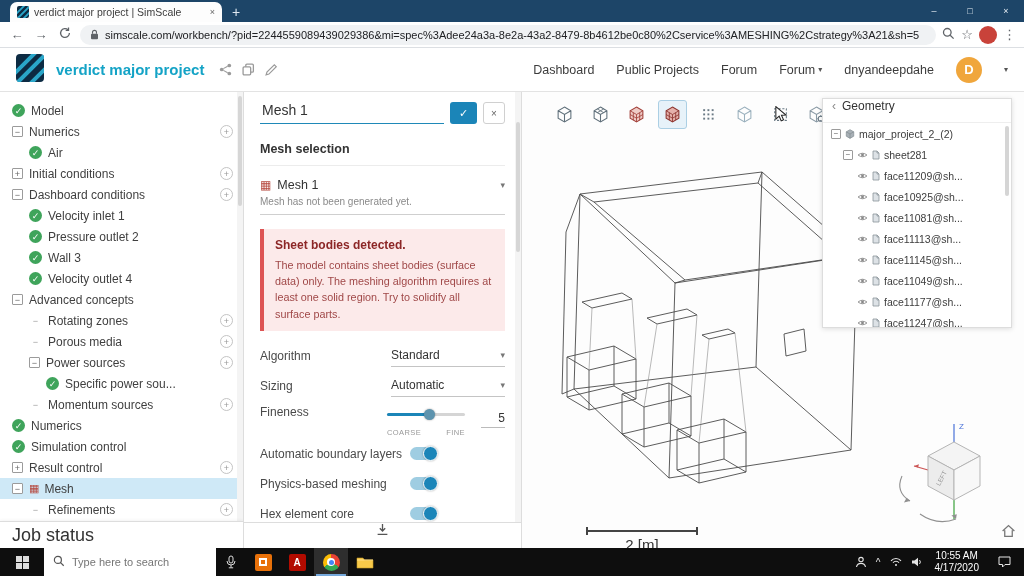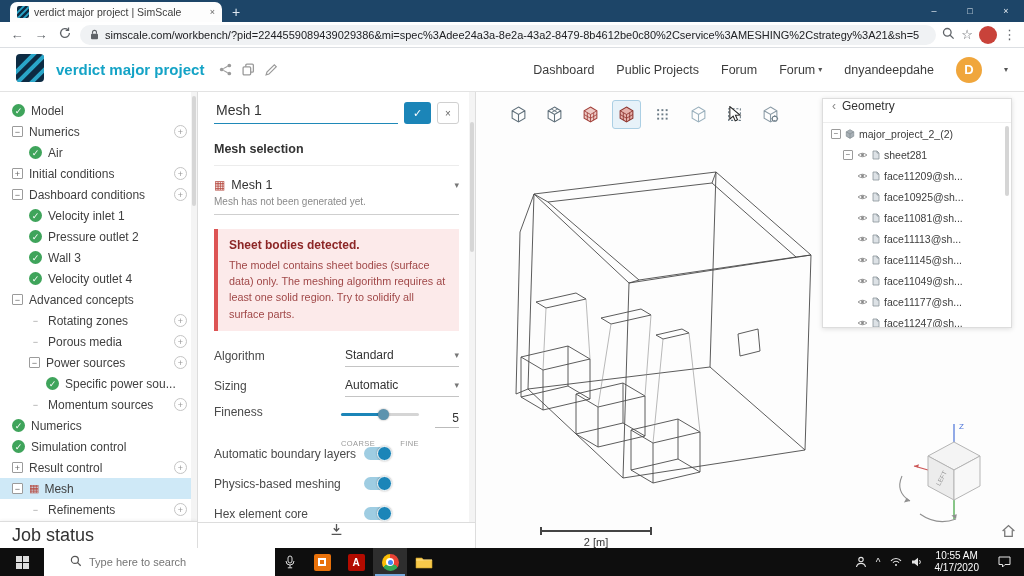--- a/index.html
+++ b/index.html
@@ -31,21 +31,21 @@
   .hdr-nav { margin-left:auto; display:flex; align-items:center; gap:22px; font-size:12.5px; color:#3c3c3c; }
   .hdr-link { cursor:pointer; }
   .help-wrap { display:flex; align-items:center; gap:3px; cursor:pointer; }
   .caret { font-size:8px; color:#555; }
   .user-avatar { width:26px; height:26px; border-radius:50%; background:#f0a63c; color:#fff; font-weight:bold; font-size:13px; display:flex; align-items:center; justify-content:center; cursor:pointer; }
 
   
   #content { position:absolute; top:92px; left:0; right:0; height:456px; display:flex; }
 
   
-  #simtree { width:198px; flex:none; background:#fff; border-right:1px solid #ddd; position:relative; padding-top:8px; overflow:hidden; }
+  #simtree { width:244px; flex:none; background:#fff; border-right:1px solid #ddd; position:relative; padding-top:8px; overflow:hidden; }
   .tree-row { display:flex; align-items:center; height:21px; padding-left:12px; font-size:12px; color:#3f3f3f; cursor:pointer; position:relative; }
   .tree-row.level-1 { padding-left:29px; }
   .tree-row.level-2 { padding-left:46px; }
   .tree-row.selected { background:#cfe9f7; }
   .lead { width:13px; height:13px; flex:none; margin-right:6px; display:flex; align-items:center; justify-content:center; font-size:9px; cursor:pointer; }
   .lead-check .lead { background:#3fa45b; border-radius:50%; color:#fff; }
   .lead-check .lead::before { content:"\2713"; }
   .lead-minus .lead, .lead-plus .lead { width:11px; height:11px; border:1px solid #9b9b9b; border-radius:1px; color:#666; background:#fff; }
   .lead-minus .lead::before { content:"\2212"; }
   .lead-plus .lead::before { content:"+"; }
@@ -86,63 +86,63 @@
   .flabel { flex:1; font-size:12px; color:#4a4a4a; }
   .flabel.small { font-size:11px; }
   .sel { width:114px; display:flex; align-items:center; justify-content:space-between; border-bottom:1px solid #c4c4c4; height:22px; font-size:12px; color:#333; cursor:pointer; }
   .sel.narrow { width:108px; font-size:10.5px; }
   .frow.tall { height:38px; align-items:flex-start; padding-top:4px; }
   .slider-wrap { width:78px; margin-top:4px; }
   .slider { position:relative; height:11px; cursor:pointer; }
   .track { position:absolute; top:4px; left:0; right:0; height:3px; background:#d5d5d5; border-radius:2px; }
   .fill { position:absolute; top:4px; left:0; width:55%; height:3px; background:#1b85b8; border-radius:2px; }
   .thumb { position:absolute; top:0; left:48%; width:11px; height:11px; border-radius:50%; background:#5d93ae; box-shadow:0 0 2px rgba(0,0,0,.4); cursor:pointer; }
-  .slider-labels { display:flex; justify-content:space-between; font-size:7.5px; color:#999; letter-spacing:.4px; margin-top:19px; }
+  .slider-labels { display:flex; justify-content:space-between; font-size:7.5px; color:#999; letter-spacing:.4px; margin-top:8px; }
   .fin-val { width:24px; border-bottom:1px solid #bbb; text-align:right; font-size:12px; color:#333; margin-left:16px; margin-top:6px; padding-bottom:2px; }
   .toggle { width:27px; height:13px; border-radius:7px; background:#9fcde2; position:relative; cursor:pointer; margin-right:68px; }
   .knob { position:absolute; right:-1px; top:-1px; width:15px; height:15px; border-radius:50%; background:#1b85b8; border:1.5px solid #fff; box-shadow:0 0 2px rgba(0,0,0,.35); }
   .pro-pill { background:#0c8aa6; color:#fff; font-size:8px; font-weight:bold; letter-spacing:.5px; border-radius:9px; padding:2px 7px; margin-right:6px; }
   #mp-footer { position:absolute; bottom:0; left:0; right:0; height:26px; background:#fff; border-top:1px solid #ddd; display:flex; align-items:center; padding:0 12px; gap:14px;flex-direction:column; }
   .ft-icon { display:flex; cursor:pointer; }
   .btn-generate { margin-left:auto; display:flex; align-items:center; gap:5px; background:#e3e3e3; border-radius:2px; color:#4a4a4a; font-size:11.5px; padding:3px 9px; cursor:pointer; }
   .gear { font-size:11px; color:#555; }
   .gear::before { content:"\2699"; }
 
   
   #viewport { flex:1; position:relative; background:#fdfdfd; overflow:hidden; }
   #vp-toolbar { position:absolute; top:8px; left:28px; display:flex; gap:7px; z-index:4; }
   .vbtn { width:29px; height:29px; display:flex; align-items:center; justify-content:center; border:1px solid transparent; border-radius:3px; cursor:pointer; }
   .vbtn.active { background:#e7f2f9; border-color:#abcfe4; }
   #wiresvg { position:absolute; top:0; left:0; }
   #scalebar { position:absolute; left:64px; top:438px; width:112px; }
   .sb-line { height:2px; background:#444; position:relative; }
   .sb-line::before, .sb-line::after { content:""; position:absolute; top:-3px; width:2px; height:8px; background:#444; }
   .sb-line::before { left:0; } .sb-line::after { right:0; }
-  .sb-label { text-align:center; font-size:11px; color:#333; margin-top:4px; }
+  .sb-label { text-align:center; font-size:15px; color:#333; margin-top:4px; }
   #navcube { position:absolute; right:14px; bottom:20px; }
   #homebtn { position:absolute; right:8px; bottom:6px; cursor:pointer; }
   #cursor { position:absolute; left:252px; top:14px; z-index:9; pointer-events:none; }
 
   
   #geopanel { position:absolute; top:6px; right:12px; width:190px; height:230px; background:#fff; border:1px solid #ddd; box-shadow:0 1px 5px rgba(0,0,0,.13); z-index:5; overflow:hidden; }
   .gp-header { height:24px; display:flex; align-items:flex-start; gap:6px; padding:0 9px; border-bottom:1px solid #eee; }
   .gp-chev { color:#888; font-size:12px; cursor:pointer; }
   .gp-chev::before { content:"\2039"; }
   .gp-title { font-size:12px; color:#333; }
   .grow { height:21px; display:flex; align-items:center; gap:4px; padding-left:8px; font-size:10.5px; color:#3d3d3d; cursor:pointer; white-space:nowrap; overflow:hidden; }
   .grow.ind1 { padding-left:20px; }
   .grow.ind2 { padding-left:34px; }
   .gexp { width:10px; height:10px; border:1px solid #9b9b9b; border-radius:1px; color:#666; font-size:8px; display:flex; align-items:center; justify-content:center; flex:none; background:#fff; cursor:pointer; }
   .gexp::before { content:"\2212"; }
   .eye, .page, .gcube { display:flex; flex:none; cursor:pointer; }
 
   
   #taskbar { position:absolute; bottom:0; left:0; right:0; height:28px; background:#0e0e0e; display:flex; align-items:stretch; }
   .tb-start { width:44px; display:flex; align-items:center; justify-content:center; cursor:pointer; }
-  .tb-search { width:231px; background:#fff; display:flex; align-items:center; gap:7px; padding:0 26px; }
+  .tb-search { width:172px; background:#fff; display:flex; align-items:center; gap:7px; padding:0 9px; }
   .tb-search input { border:none; outline:none; font-size:11px; color:#3a3a3a; width:150px; font-family:"Liberation Sans",sans-serif; background:transparent; }
   .tb-mic { width:30px; display:flex; align-items:center; justify-content:center; cursor:pointer; }
   .tb-app { width:34px; display:flex; align-items:center; justify-content:center; cursor:pointer; position:relative; }
   .tb-app.active { background:#2e2e2e; }
   .tb-app.active::after { content:""; position:absolute; bottom:0; left:2px; right:2px; height:2px; background:#76a9dc; }
   .app-orange { width:17px; height:17px; background:#e8710a; border-radius:2px; display:flex; align-items:center; justify-content:center; }
   .app-orange i { display:block; width:8px; height:8px; border:2px solid #fff; }
   .app-adobe { width:17px; height:17px; background:#b30b00; border-radius:2px; color:#fff; font-size:10px; font-weight:bold; display:flex; align-items:center; justify-content:center; font-style:normal; }
   .chrome-ball { width:17px; height:17px; border-radius:50%; background:conic-gradient(#ea4335 0 120deg,#34a853 120deg 240deg,#fbbc05 240deg 360deg); position:relative; }
   .chrome-ball::before { content:""; position:absolute; inset:4.5px; background:#fff; border-radius:50%; }

